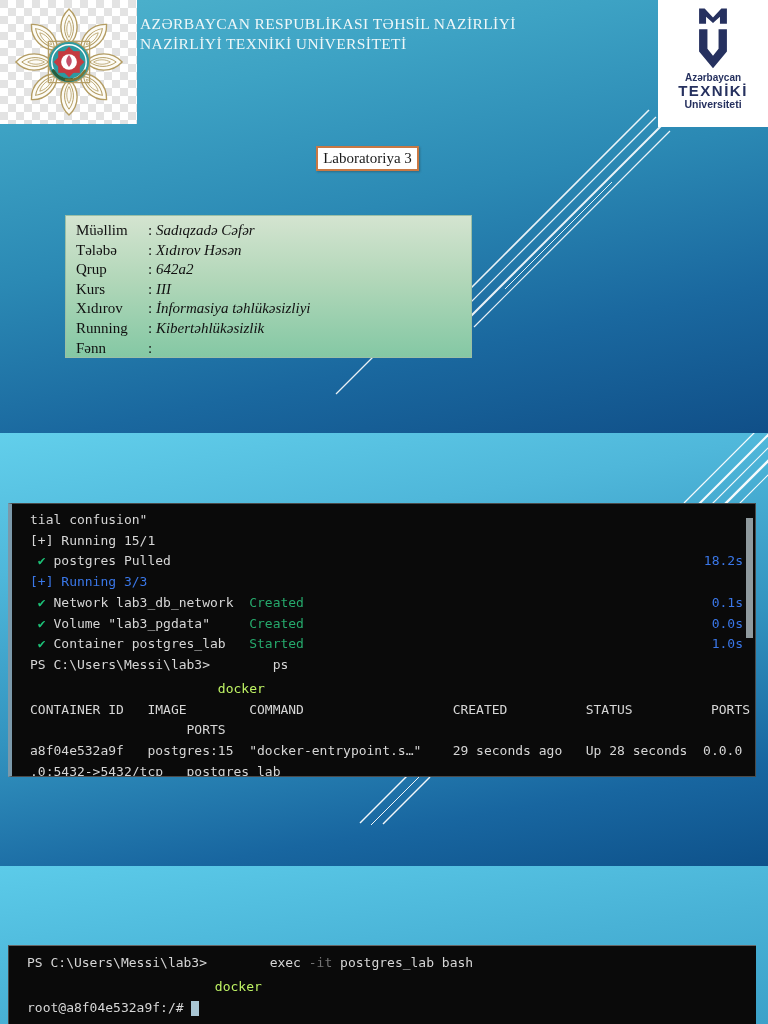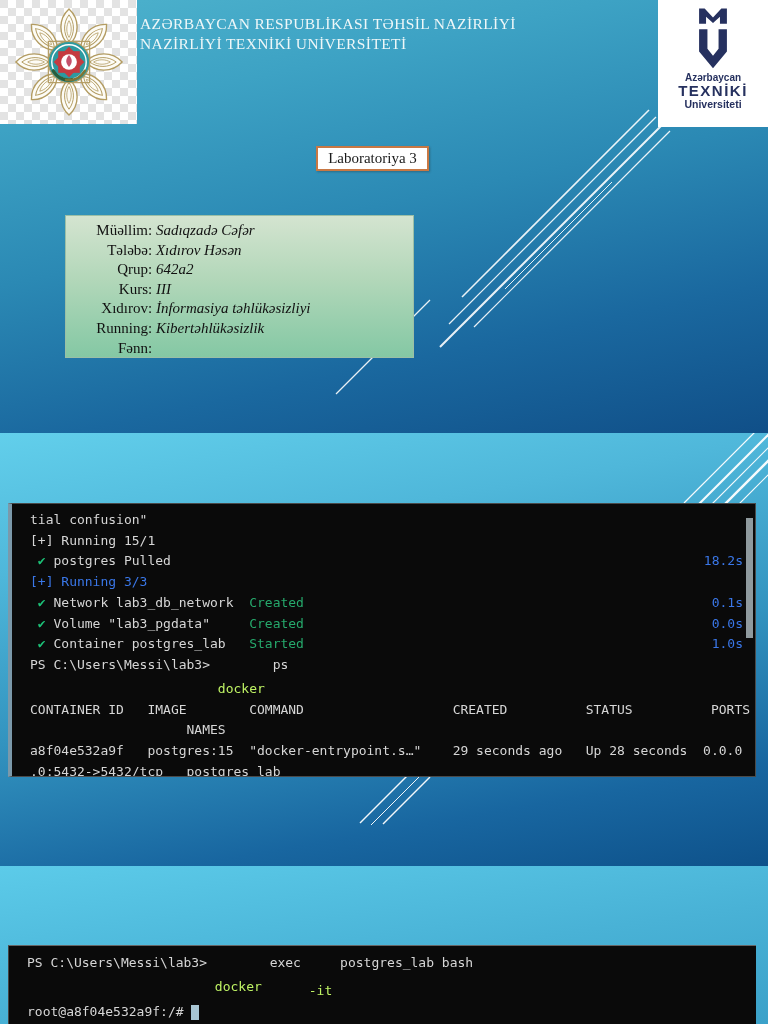--- a/index.html
+++ b/index.html
@@ -25,51 +25,51 @@
 
   
   .logo-box{position:absolute;right:0;top:0;width:110px;height:127px;background:#ffffff;
     text-align:center;color:#26315f;}
   .logo-box svg{display:block;margin:7px auto 1px;}
   .logo-t1{font-family:"Liberation Sans",sans-serif;font-size:10px;font-weight:700;line-height:11px;}
   .logo-t2{font-family:"Liberation Sans",sans-serif;font-size:15px;font-weight:bold;letter-spacing:1.5px;line-height:15px;}
   .logo-t3{font-family:"Liberation Sans",sans-serif;font-size:10.5px;font-weight:600;line-height:12px;}
 
   
-  .title-box{position:absolute;left:316px;top:146px;width:113px;height:25px;
+  .title-box{position:absolute;left:316px;top:146px;width:103px;height:25px;
     background:#ffffff;border:2px solid #c87844;box-sizing:border-box;
     display:flex;align-items:center;justify-content:center;
     font-size:15px;color:#1a1a1a;box-shadow:1px 1px 2px rgba(40,40,40,.35);}
 
   
-  .info-box{position:absolute;left:65px;top:215px;width:349px;height:143px;box-sizing:border-box;
+  .info-box{position:absolute;left:65px;top:215px;width:407px;height:143px;box-sizing:border-box;
     background:linear-gradient(180deg,#d4e4d0 0%,#b2d7b9 45%,#84c8a4 100%);
     border:1px solid #9bbfa6;padding:5px 8px 4px 10px;
-    font-size:15px;line-height:19.6px;color:#111;text-align:right;}
+    font-size:15px;line-height:19.6px;color:#111;}
   .info-row{display:flex;white-space:pre;}
   .ilabel{width:72px;flex:none;}
   .ivalue{font-style:italic;}
 
   
   .terminal{position:absolute;background:#0a0a0a;box-sizing:border-box;
     font-family:"DejaVu Sans Mono","Liberation Mono",monospace;
     font-size:13px;line-height:20.7px;color:#d6d6d6;overflow:hidden;}
   .t1{left:8px;top:70px;width:748px;height:274px;
     border:1px solid #4a4a4a;border-left:4px solid #7b99aa;
     padding:6px 12px 0 18px;}
   .t2{left:8px;top:79px;width:748px;height:79px;
     border-top:1px solid #666;border-left:1px solid #444;
     padding:7px 12px 0 18px;}
   .trow{display:flex;white-space:pre;}
   .c-w{color:#d6d6d6;}
   .c-g{color:#26a96c;}
   .c-gb{color:#1cc177;}
   .c-b{color:#3a77e8;}
   .c-o{color:#bef264;margin-top:24px;}
-  .c-gy{color:#bef264;margin-top:28px;}
+  .c-gy{color:#737373;}
   .right{margin-left:auto;}
   .cursor{display:inline-block;width:8px;height:15px;margin-top:3px;background:#a8c6d4;}
   .scroll-thumb{position:absolute;right:2px;top:14px;width:7px;height:120px;background:#8f9a9e;}
 </style>
 </head>
 <body>
 
 <div class="page">
 
   <section class="slide slide1">
@@ -166,21 +166,21 @@
       <div class="scroll-thumb"></div>
     <div class="trow"><span class="c-w">tial confusion"</span></div>
         <div class="trow"><span class="c-w">[+] Running 15/1</span></div>
         <div class="trow"><span class="c-w"> </span><span class="c-gb">✔</span><span class="c-w"> postgres Pulled</span><span class="c-b right">18.2s</span></div>
         <div class="trow"><span class="c-b">[+] Running 3/3</span></div>
         <div class="trow"><span class="c-w"> </span><span class="c-gb">✔</span><span class="c-w"> Network lab3_db_network  </span><span class="c-g">Created</span><span class="c-b right">0.1s</span></div>
         <div class="trow"><span class="c-w"> </span><span class="c-gb">✔</span><span class="c-w"> Volume "lab3_pgdata"     </span><span class="c-g">Created</span><span class="c-b right">0.0s</span></div>
         <div class="trow"><span class="c-w"> </span><span class="c-gb">✔</span><span class="c-w"> Container postgres_lab   </span><span class="c-g">Started</span><span class="c-b right">1.0s</span></div>
         <div class="trow"><span class="c-w">PS C:\Users\Messi\lab3&gt; </span><span class="c-o">docker</span><span class="c-w"> ps</span></div>
         <div class="trow"><span class="c-w">CONTAINER ID   IMAGE        COMMAND                   CREATED          STATUS          PORTS</span></div>
-        <div class="trow"><span class="c-w">                    NAMES</span></div>
+        <div class="trow"><span class="c-w">                    PORTS</span></div>
         <div class="trow"><span class="c-w">a8f04e532a9f   postgres:15  "docker-entrypoint.s…"    29 seconds ago   Up 28 seconds  0.0.0</span></div>
         <div class="trow"><span class="c-w">.0:5432-&gt;5432/tcp   postgres_lab</span></div>
         <div class="trow"><span class="c-w">PS C:\Users\Messi\lab3&gt; </span><span class="cursor"></span></div>
       </div>
   </section>
 
   <section class="slide slide3">
     <div class="terminal t2" id="terminal2">
         <div class="trow"><span class="c-w">PS C:\Users\Messi\lab3&gt; </span><span class="c-o">docker</span><span class="c-w"> exec </span><span class="c-gy">-it</span><span class="c-w"> postgres_lab bash</span></div>
         <div class="trow"><span class="c-w">root@a8f04e532a9f:/# </span><span class="cursor"></span></div>

